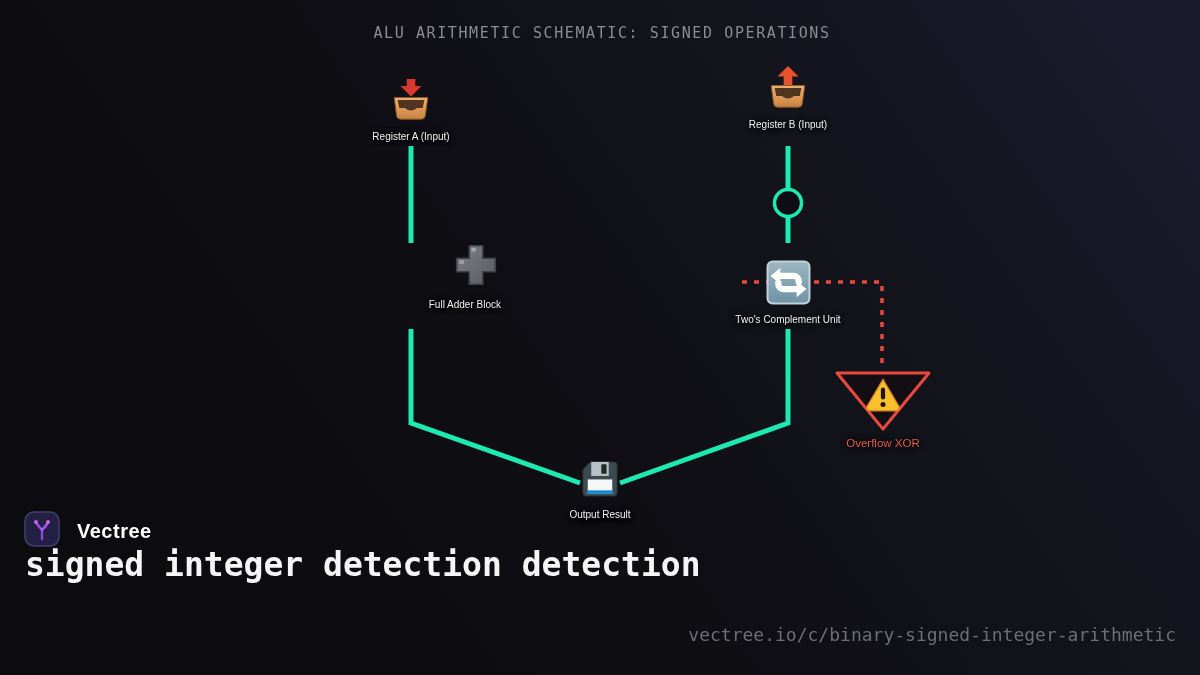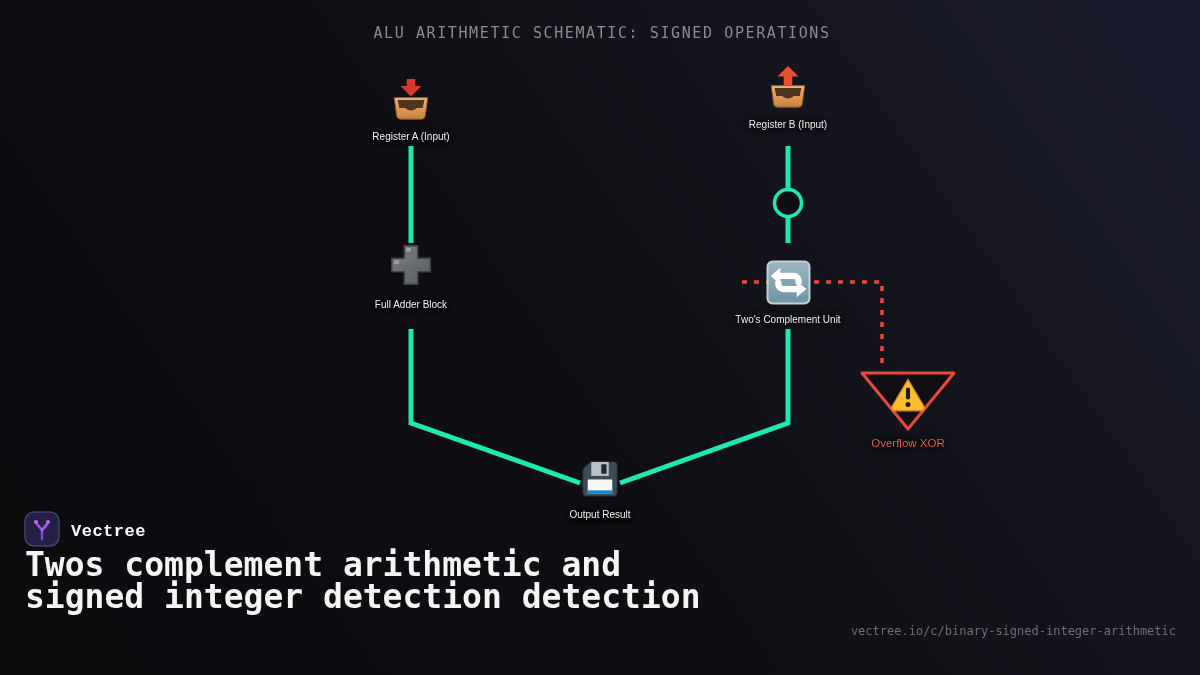--- a/index.html
+++ b/index.html
@@ -25,31 +25,31 @@
   .alert-wire{stroke:var(--alert);stroke-width:3.5;fill:none;stroke-dasharray:5 7;}
   .node{position:absolute;z-index:2;display:flex;flex-direction:column;align-items:center;}
   .node .icon{display:block;line-height:0;}
   .node-label{
     margin-top:9px;font-size:10px;color:var(--label-text);white-space:nowrap;
     text-shadow:0 1px 3px rgba(0,0,0,.95),0 0 6px rgba(0,0,0,.8);
   }
   .node-label.alert{color:var(--alert-label);font-size:11.5px;margin-top:4px;}
   .footer-brand{position:absolute;left:24px;top:511px;display:flex;align-items:center;z-index:3;}
   .brand-name{
-    margin-left:11px;font-family:Liberation Mono, monospace;font-weight:bold;
-    font-size:17px;color:#ffffff;letter-spacing:.5px;
+    margin-left:17px;font-family:Liberation Sans, sans-serif;font-weight:bold;
+    font-size:20px;color:#ffffff;letter-spacing:.5px;
   }
   .headline{position:absolute;left:25px;top:549px;z-index:3;}
   .headline div{
     font-family:"DejaVu Sans Mono",monospace;font-weight:bold;font-size:33px;
     line-height:32px;color:var(--headline-text);white-space:nowrap;letter-spacing:0;
   }
   .url{
     position:absolute;right:24px;top:624px;z-index:3;
-    font-family:"DejaVu Sans Mono",monospace;font-size:12px;color:var(--url-text);
+    font-family:"DejaVu Sans Mono",monospace;font-size:18px;color:var(--url-text);
   }
 </style>
 </head>
 <body>
 
 <div class="stage">
 
   <div class="diagram-title">ALU ARITHMETIC SCHEMATIC: SIGNED OPERATIONS</div>
 
   <svg class="wires" width="1200" height="675" viewBox="0 0 1200 675">
@@ -91,21 +91,21 @@
           </defs>
         <path d="M24 2l11 11h-6.5v9h-9v-9H13z" fill="#e8502e"></path>
         <path d="M6.5 22.5h35l-2.6 19a4 4 0 0 1-4 3.5H13a4 4 0 0 1-4-3.5z" fill="url(#gTrayB)" stroke="#8a5a28" stroke-width="1"></path>
         <path d="M10 25h28l-1.8 8.5H11.8z" fill="#503621"></path>
         <path d="M16 25v3a8 8 0 0 0 16 0v-3z" fill="#503621"></path>
       </svg>
     </span>
     <span class="node-label">Register B (Input)</span>
   </div>
 
-  <div class="node" style="left:321px;top:240px;width:180px;">
+  <div class="node" style="left:321px;top:240px;width:180px;align-items:flex-end;">
     <span class="icon">
       <svg width="50" height="50" viewBox="0 0 48 48">
         <defs>
             <linearGradient id="gPlus" x1="0" y1="0" x2="1" y2="1">
           <stop offset="0" stop-color="#7c8084"></stop>
               <stop offset="1" stop-color="#585c5f"></stop>
         </linearGradient>
           </defs>
         <path d="M17.5 5.5h13v12h12v13h-12v12h-13v-12h-12v-13h12z" fill="url(#gPlus)" stroke="#3e4245" stroke-width="1.5"></path>
         <path d="M19.5 7.5h4.5l-.6 3.5h-3.9z" fill="#aab0b4" opacity=".85"></path>
@@ -125,21 +125,21 @@
         </linearGradient>
           </defs>
         <rect x="1.5" y="1.5" width="41" height="41" rx="5" fill="url(#gRep)" stroke="#c2d2d9" stroke-width="2"></rect>
         <path d="M14 12.5h13a8 8 0 0 1 8 8v3h-6v-3a2 2 0 0 0-2-2H14v5l-9.5-7.75L14 7.5z" fill="#fff"></path>
         <path d="M30 31.5H17a8 8 0 0 1-8-8v-3h6v3a2 2 0 0 0 2 2h13v-5l9.5 7.75L30 36.5z" fill="#fff"></path>
       </svg>
     </span>
     <span class="node-label">Two's Complement Unit</span>
   </div>
 
-  <div class="node" style="left:858px;top:369px;width:100px;">
+  <div class="node" style="left:833px;top:369px;width:100px;">
     <span class="icon">
       <svg width="100" height="64" viewBox="0 0 100 64">
         <polygon points="4,4 96,4 50,60" fill="rgba(18,8,8,0.4)" stroke="var(--alert)" stroke-width="3" stroke-linejoin="round"></polygon>
         <g transform="translate(30,8)">
           <path d="M20 2.5 36 29.5a2.8 2.8 0 0 1-2.4 4.2H6.4A2.8 2.8 0 0 1 4 29.5z" fill="#fbc02d" stroke="#e0871f" stroke-width="1.4"></path>
           <rect x="17.9" y="10.5" width="4.2" height="12" rx="2.1" fill="#20170e"></rect>
           <circle cx="20" cy="27.5" r="2.5" fill="#20170e"></circle>
         </g>
       </svg>
     </span>
@@ -168,19 +168,18 @@
         <path d="M18 19l5.5-6.5" stroke="#b75cf2" stroke-width="2.4" stroke-linecap="round"></path>
         <circle cx="12" cy="11" r="2" fill="#c964f5"></circle>
         <circle cx="24" cy="11" r="2" fill="#c964f5"></circle>
         <circle cx="21.5" cy="16" r="1.4" fill="#8a50e6"></circle>
       </svg>
     </span>
     <span class="brand-name">Vectree</span>
   </div>
 
   <div class="headline">
-    <div>Twos complement arithmetic and</div>
     <div>signed integer detection detection</div>
   </div>
 
   <div class="url">vectree.io/c/binary-signed-integer-arithmetic</div>
 
 </div>
 
 </body></html>

